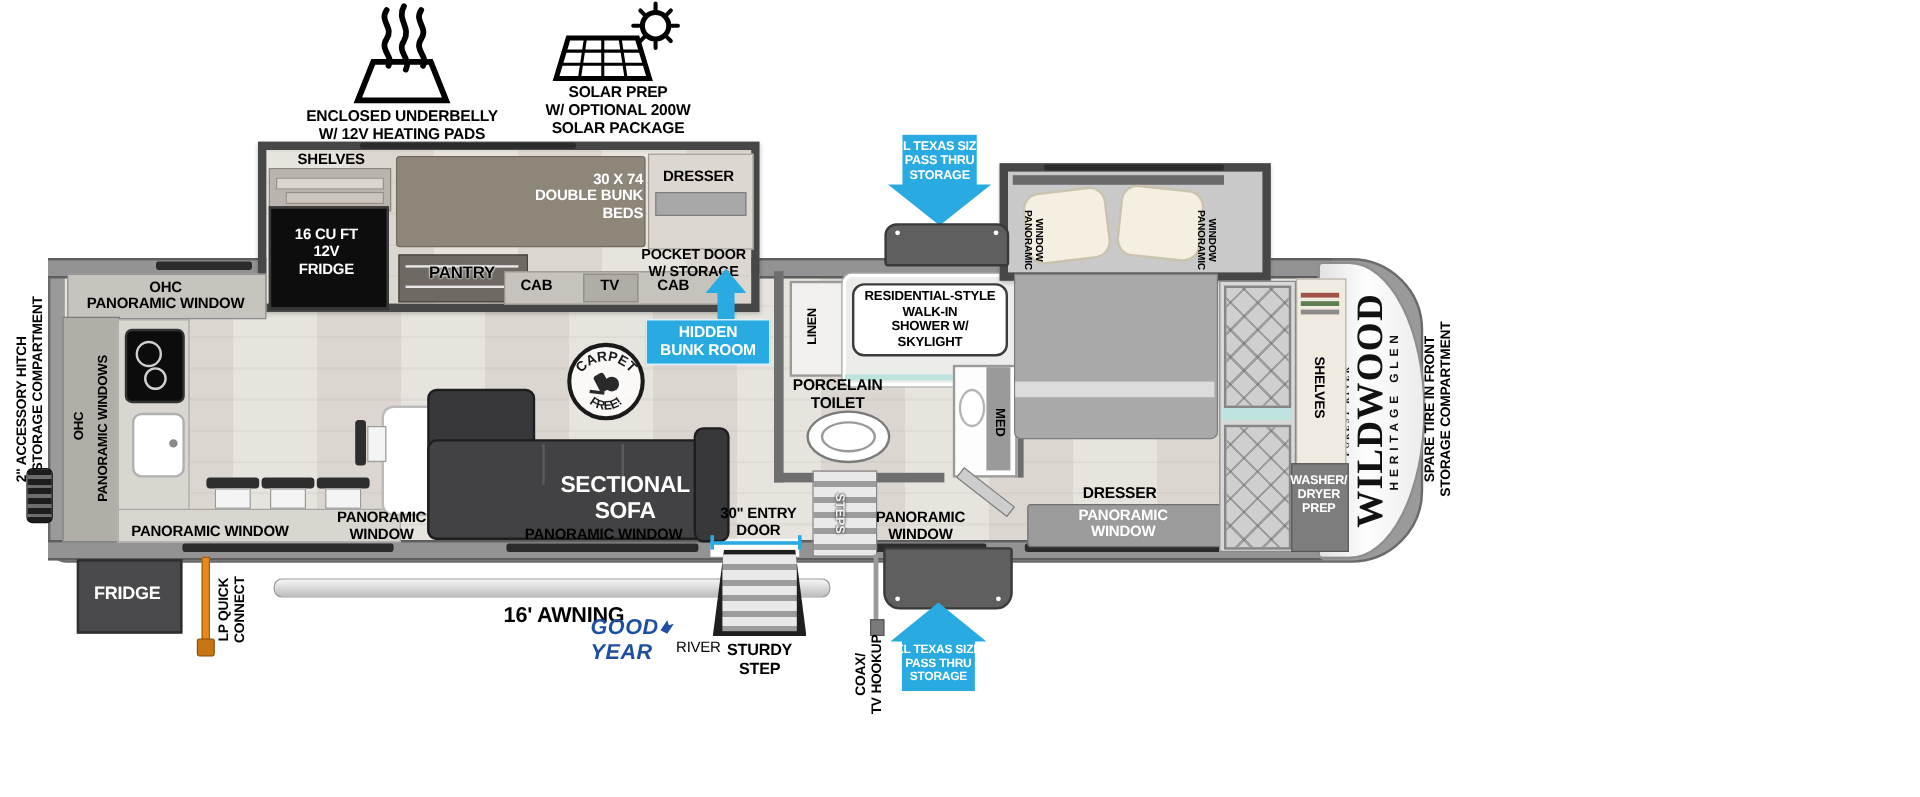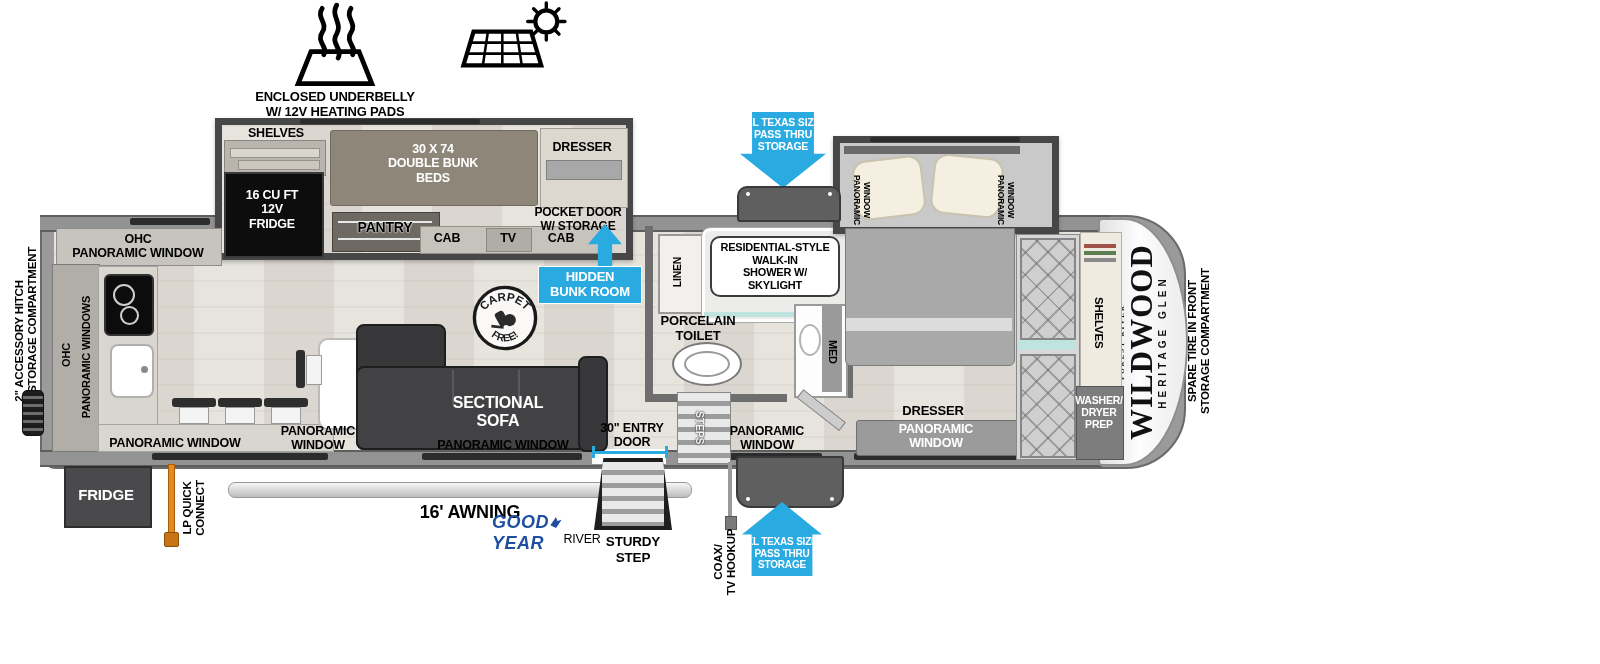--- a/index.html
+++ b/index.html
@@ -59,20 +59,23 @@
       </g>
       <path d="M16 36 L84 36 L96 76 L4 76 Z" fill="#fff" stroke="#000" stroke-width="5"></path>
       <g stroke="#000" stroke-width="3">
         <line x1="33" y1="36" x2="27" y2="76"></line>
           <line x1="50" y1="36" x2="50" y2="76"></line>
           <line x1="67" y1="36" x2="73" y2="76"></line>
         <line x1="12" y1="49" x2="88" y2="49"></line>
           <line x1="8" y1="62" x2="92" y2="62"></line>
       </g>
     </svg>
+    <div class="lbl" style="position:static;font-size:13px;">SOLAR PREP
+W/ OPTIONAL 200W
+SOLAR PACKAGE</div>
   </div>
 
   <div class="abs" style="left:40px;top:215px;width:1142px;height:250px;background:#9a9a9a;border:2px solid #6a6a6a;border-radius:16px 60px 60px 16px;"></div>
   <div class="abs wood" style="left:54px;top:228px;width:1046px;height:224px;"></div>
 
   <div class="wall" style="left:40px;top:215px;width:176px;height:13px;"></div>
   <div class="wall" style="left:633px;top:215px;width:200px;height:13px;"></div>
   <div class="wall" style="left:1057px;top:215px;width:53px;height:13px;"></div>
   <div class="winstrip" style="left:130px;top:218px;width:80px;"></div>
 
@@ -103,21 +106,21 @@
   <div class="abs" style="left:230px;top:148px;width:88px;height:8px;background:#d9d6cf;border:1px solid #979289;"></div>
   <div class="abs" style="left:238px;top:160px;width:80px;height:8px;background:#cbc7bf;border:1px solid #979289;"></div>
   <div class="lbl" style="left:230px;top:126px;width:92px;font-size:12.5px;">SHELVES</div>
 
   <div class="abs" style="left:224px;top:172px;width:96px;height:82px;background:#0d0d0d;border:2px solid #3a3a3a;"></div>
   <div class="lbl white" style="left:224px;top:188px;width:96px;font-size:12.5px;">16 CU FT
 12V
 FRIDGE</div>
 
   <div class="abs" style="left:330px;top:130px;width:206px;height:74px;background:#8e8779;border:1px solid #6f695e;border-radius:3px;"></div>
-  <div class="lbl white" style="left:330px;top:142px;width:206px;font-size:12.5px;">30 X 74
+  <div class="lbl white" style="left:330px;top:142px;width:206px;font-size:12.5px;text-align:right;">30 X 74
 DOUBLE BUNK
 BEDS</div>
 
   <div class="abs" style="left:540px;top:128px;width:86px;height:78px;background:#ddd8cf;border:1px solid #a39e95;"></div>
   <div class="abs" style="left:546px;top:160px;width:74px;height:18px;background:#a8a8a8;border:1px solid #7e7e7e;"></div>
   <div class="lbl" style="left:534px;top:140px;width:96px;font-size:12.5px;">DRESSER</div>
 
   <div class="abs" style="left:332px;top:212px;width:106px;height:38px;background:#6e6962;border:1px solid #45413b;"></div>
   <div class="abs" style="left:338px;top:221px;width:94px;height:2px;background:#e8e8e8;"></div>
   <div class="abs" style="left:338px;top:238px;width:94px;height:2px;background:#e8e8e8;"></div>
@@ -187,21 +190,21 @@
       <circle cx="57" cy="53" r="9" fill="#2a2a2a"></circle>
       <line x1="30" y1="62" x2="48" y2="64" stroke="#2a2a2a" stroke-width="4"></line>
     </g>
   </svg>
 
   <div class="abs" style="left:356px;top:324px;width:86px;height:122px;background:#38383a;border:2px solid #1e1e1e;border-radius:8px;"></div>
   <div class="abs" style="left:356px;top:366px;width:240px;height:80px;background:#424244;border:2px solid #1e1e1e;border-radius:8px;"></div>
   <div class="abs" style="left:452px;top:370px;width:2px;height:34px;background:#5a5a5e;"></div>
   <div class="abs" style="left:518px;top:370px;width:2px;height:34px;background:#5a5a5e;"></div>
   <div class="abs" style="left:578px;top:356px;width:26px;height:92px;background:#38383a;border:2px solid #1e1e1e;border-radius:8px;"></div>
-  <div class="lbl white" style="left:423px;top:394px;width:150px;font-size:16px;">SECTIONAL
+  <div class="lbl white" style="left:446px;top:394px;width:150px;font-size:19px;">SECTIONAL
 SOFA</div>
 
   <div class="lbl" style="left:100px;top:436px;width:150px;font-size:12.5px;">PANORAMIC WINDOW</div>
   <div class="lbl" style="left:266px;top:424px;width:104px;font-size:12.5px;">PANORAMIC
 WINDOW</div>
   <div class="lbl" style="left:418px;top:438px;width:170px;font-size:12.5px;">PANORAMIC WINDOW</div>
 
   <div class="abs" style="left:645px;top:226px;width:8px;height:176px;background:#6e6e6e;"></div>
   <div class="abs" style="left:645px;top:394px;width:142px;height:8px;background:#6e6e6e;"></div>
   <div class="abs" style="left:845px;top:226px;width:8px;height:172px;background:#6e6e6e;"></div>

